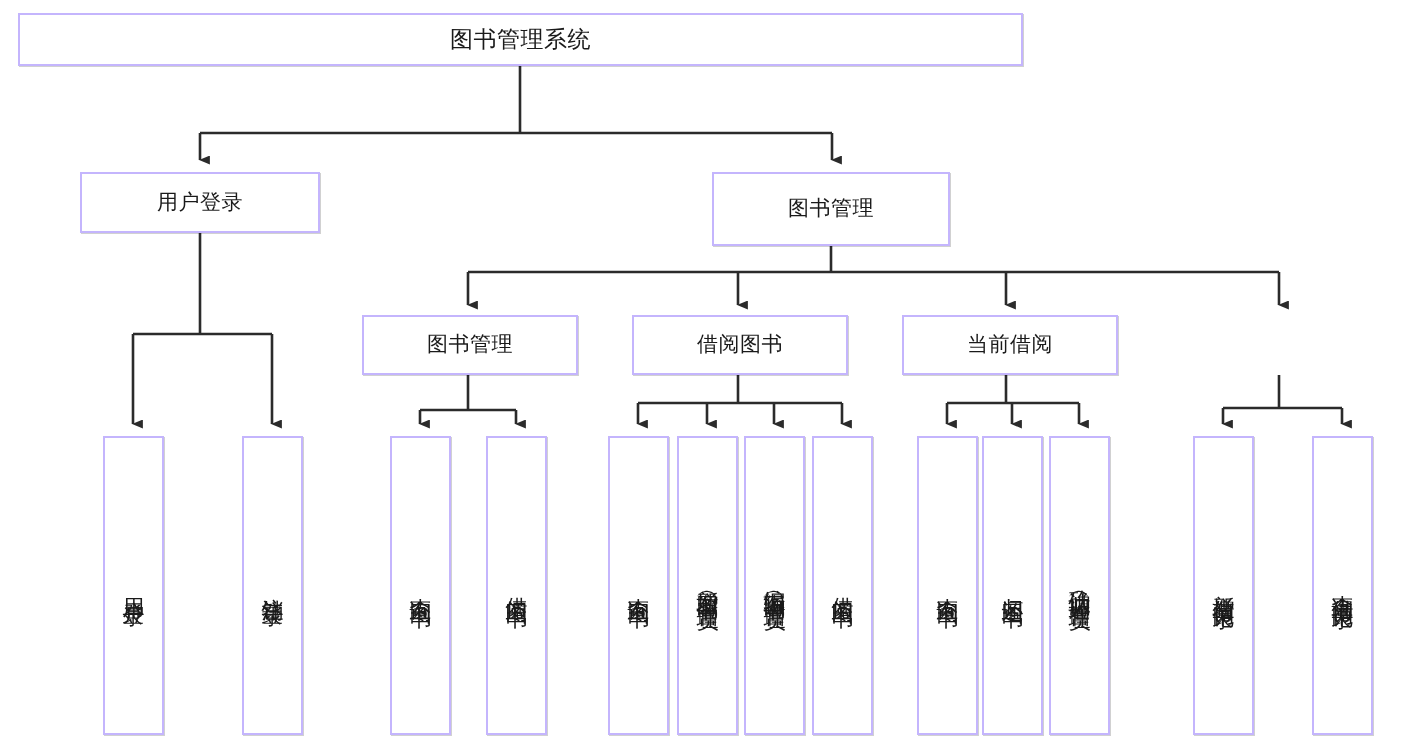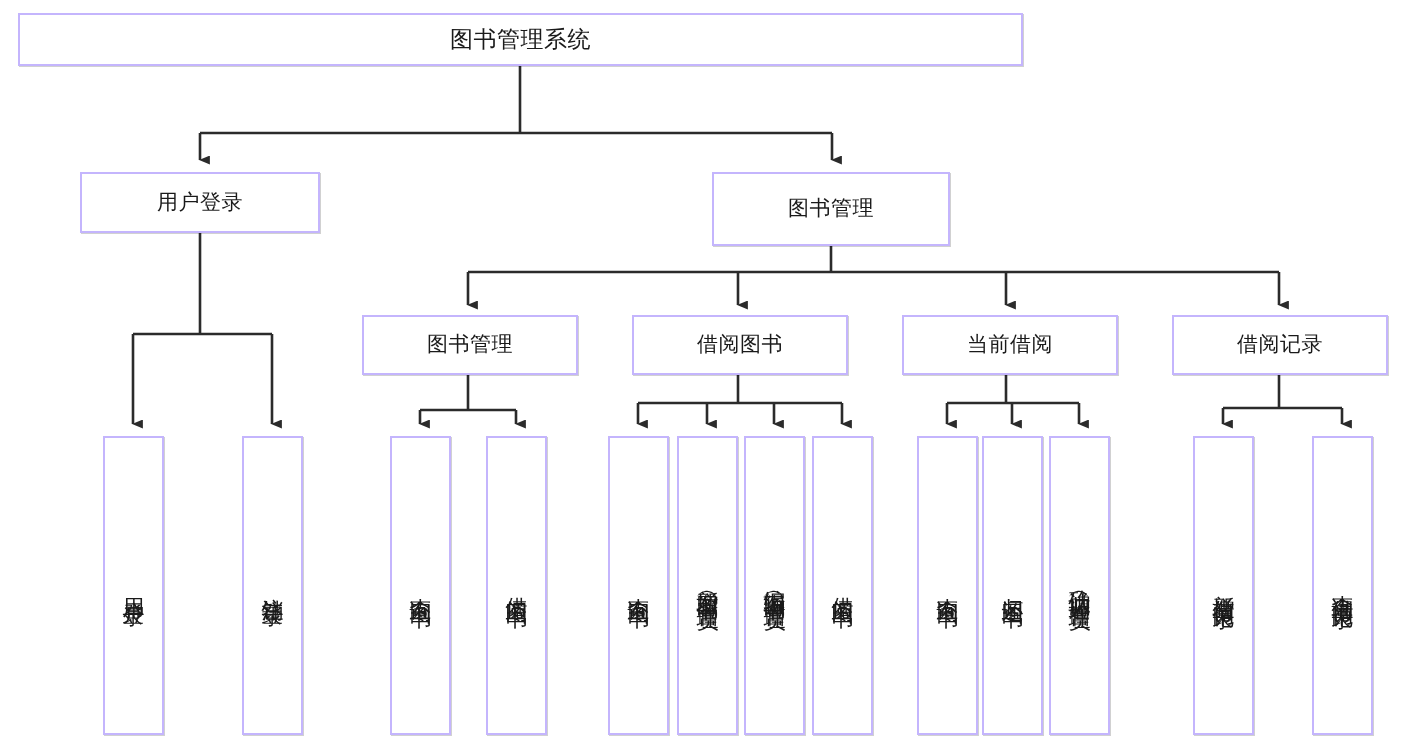--- a/index.html
+++ b/index.html
@@ -143,23 +143,20 @@
 
   <div class="node l2" style="left:362px; top:315px; width:216px; height:60px;">
     <span class="label">图书管理</span>
   </div>
   <div class="node l2" style="left:632px; top:315px; width:216px; height:60px;">
     <span class="label">借阅图书</span>
   </div>
   <div class="node l2" style="left:902px; top:315px; width:216px; height:60px;">
     <span class="label">当前借阅</span>
   </div>
-  <div class="node l2" style="left:1172px; top:315px; width:216px; height:60px;">
-    <span class="label">借阅记录</span>
-  </div>
 
   <div class="node leaf" style="left:103px; top:436px; width:61px; height:299px;">
     <span class="label">用户登录</span>
   </div>
   <div class="node leaf" style="left:242px; top:436px; width:61px; height:299px;">
     <span class="label">注销登录</span>
   </div>
 
   <div class="node leaf" style="left:390px; top:436px; width:61px; height:299px;">
     <span class="label">查询图书</span>

